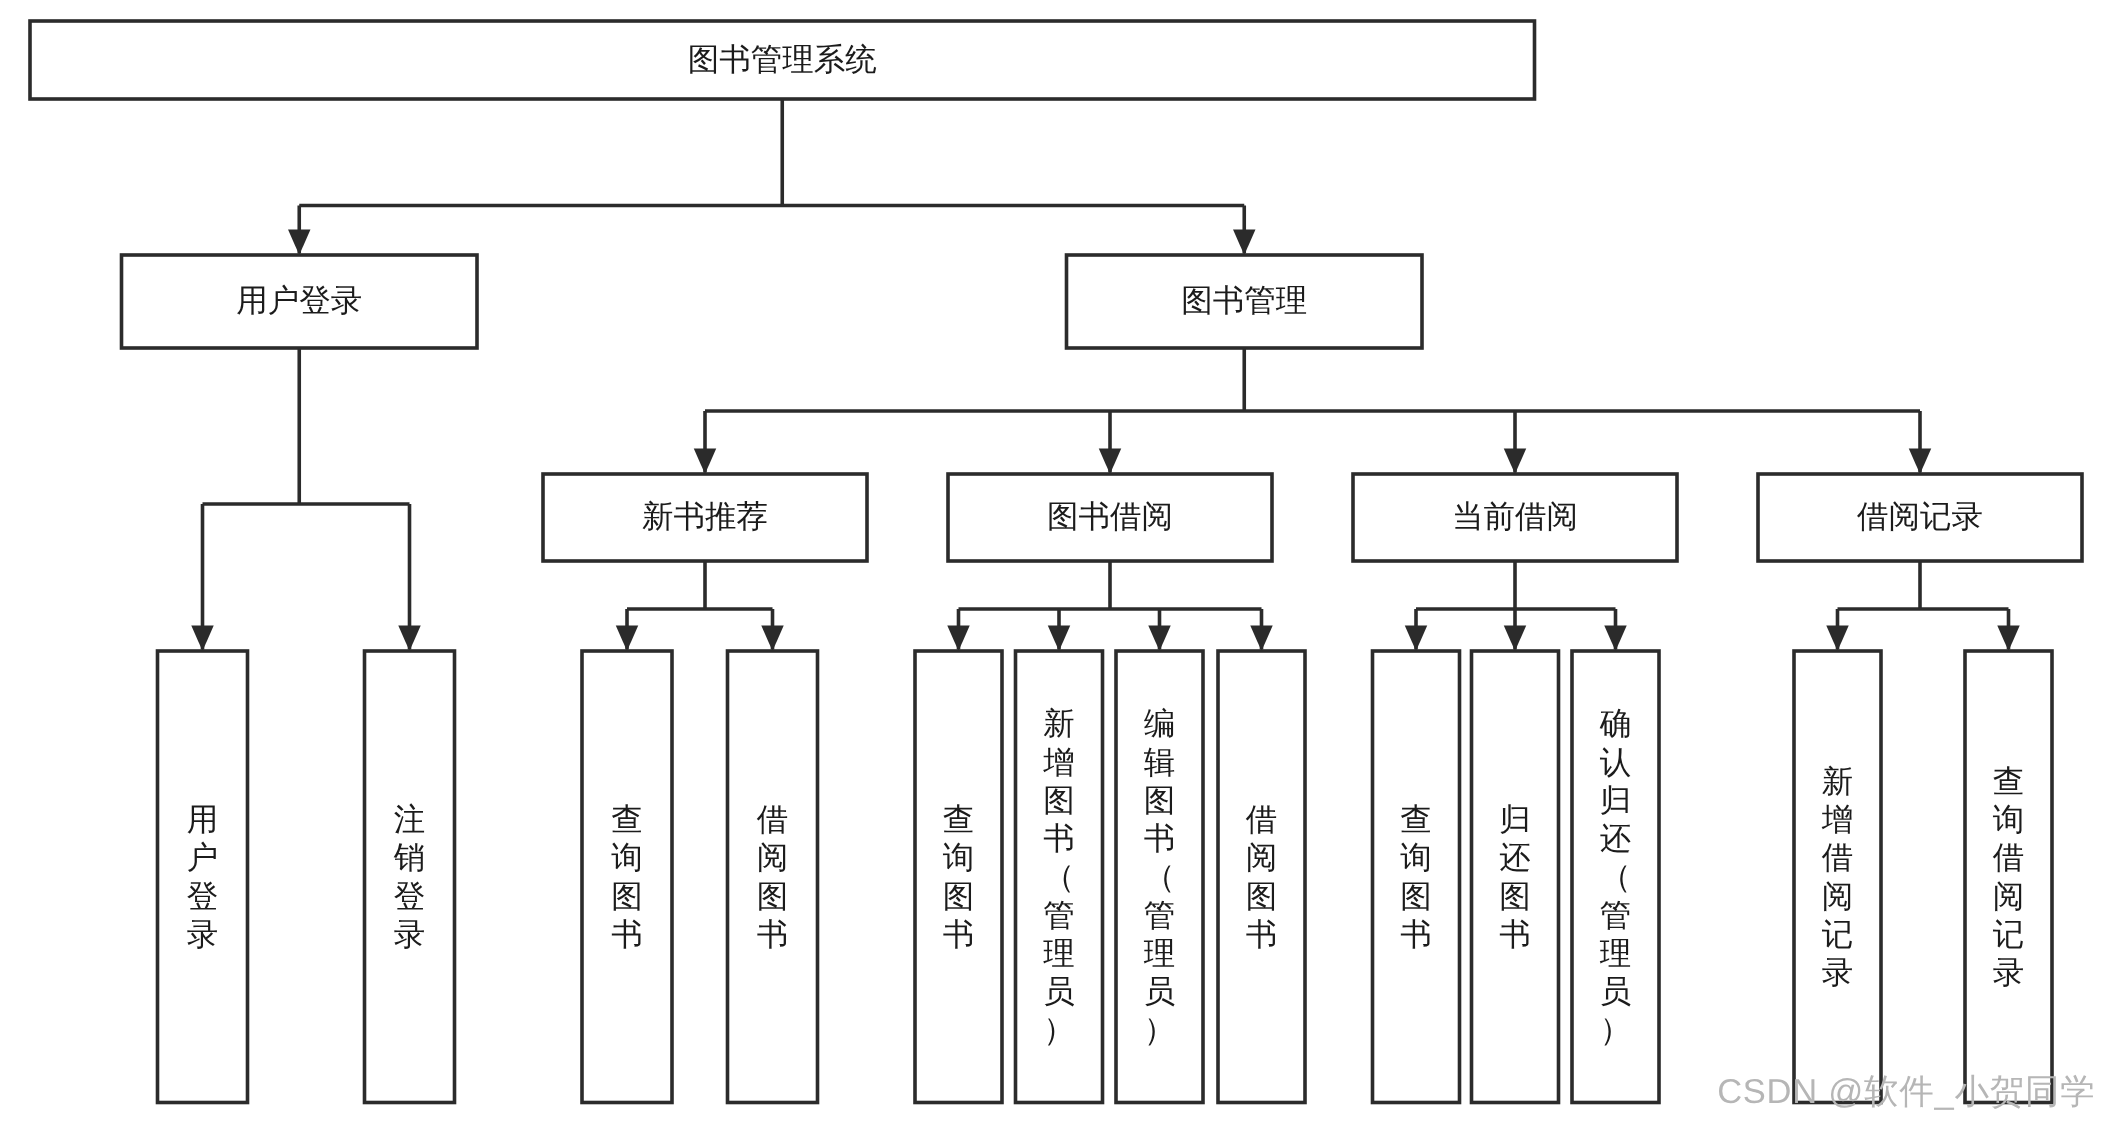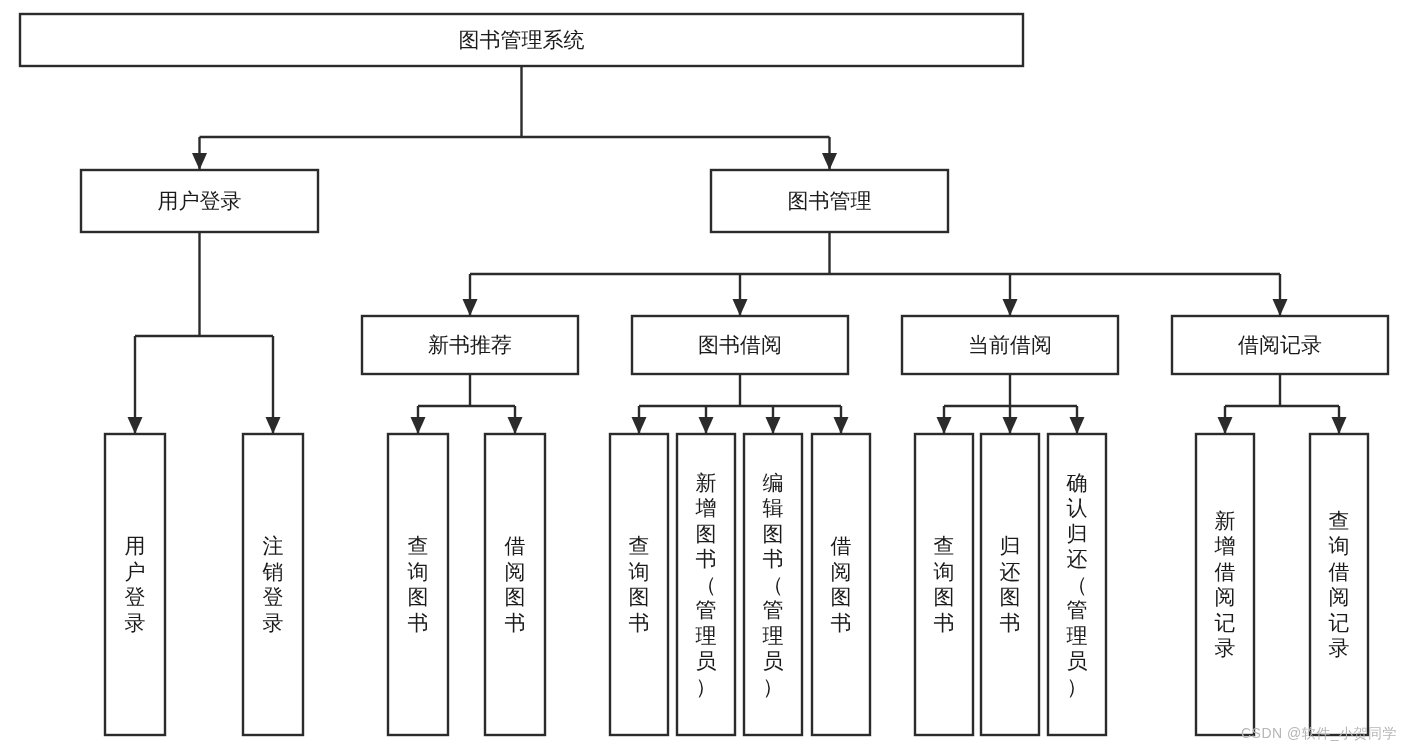--- a/index.html
+++ b/index.html
@@ -54,21 +54,21 @@
     font-family: "Liberation Sans", "DejaVu Sans", sans-serif;
     font-size: 21px;
     fill: #1b1b1b;
     text-anchor: middle;
   }
   .watermark {
     position: absolute;
     right: 8px;
     bottom: 4px;
     font-family: "Liberation Sans", "DejaVu Sans", sans-serif;
-    font-size: 14px;
+    font-size: 23px;
     color: #b6b6b6;
     white-space: nowrap;
     letter-spacing: 0.5px;
   }
 </style>
 </head>
 <body>
 
 <div id="diagram-root">
   <svg id="flowchart" viewBox="0 0 1405 747">

